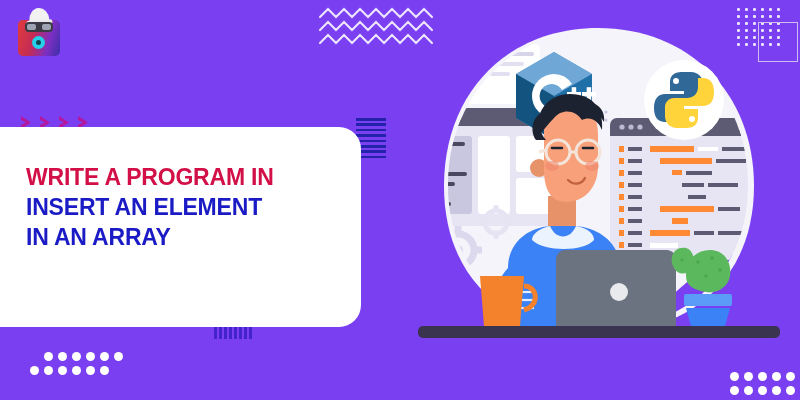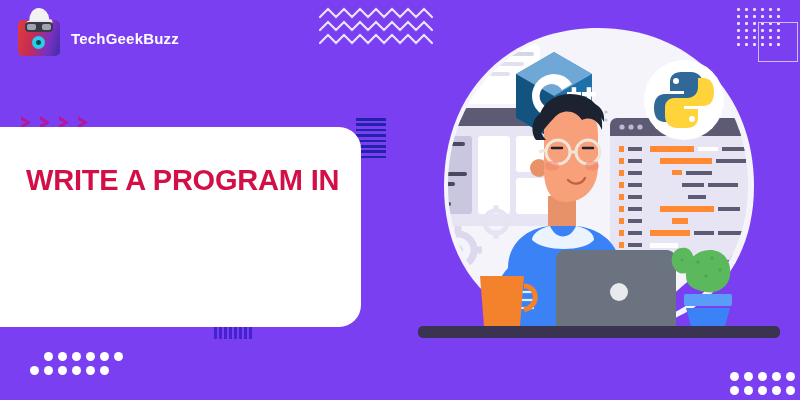--- a/index.html
+++ b/index.html
@@ -105,21 +105,21 @@
     position:absolute; left:214px; top:313px;
     width:38px; height:26px; z-index:11;
   }
   .card-hatch-bottom i {
     position:absolute; top:0; width:2.5px; height:26px; background:#4422CC;
   }
 
   .headline {
     position:absolute; left:26px; top:162px;
     width:330px;
-    font-size:29px; font-weight:bold; line-height:1.31;
+    font-size:23px; font-weight:bold; line-height:1.31;
     letter-spacing:-.2px; text-transform:uppercase;
     z-index:20;
   }
   .hl-red  { color:#D21047; display:block; }
   .hl-blue { color:#1B1BC6; display:block; }
 
   
   .illus { position:absolute; left:398px; top:0; width:402px; height:400px; z-index:10; }
 </style>
 </head>
@@ -231,21 +231,20 @@
         <path d="M1 1 L11 7.5 L1 14 L1 10 L6 7.5 L1 5 Z" fill="#CC1177"></path>
       </svg>
   </div>
 
   <div class="brand">
     <div class="brand-mark">
       <span class="hat"></span>
       <span class="goggles"></span>
       <span class="dot-eye"></span>
     </div>
-    <span class="brand-name">TechGeekBuzz</span>
   </div>
 
   <div class="card-hatch-right" id="hatch-r">
       <i style="top: 0px; background: rgb(34, 34, 170);"></i>
       <i style="top: 5.4px; background: rgb(34, 34, 170);"></i>
       <i style="top: 10.8px; background: rgb(34, 34, 170);"></i>
       <i style="top: 16.2px; background: rgb(34, 34, 170);"></i>
       <i style="top: 21.6px; background: rgb(34, 34, 170);"></i>
       <i style="top: 27px; background: rgb(34, 34, 170);"></i>
       <i style="top: 32.4px; background: rgb(34, 34, 170);"></i>
@@ -259,20 +258,22 @@
       <i style="left: 20px; background: rgb(68, 34, 204);"></i>
       <i style="left: 25px; background: rgb(68, 34, 204);"></i>
       <i style="left: 30px; background: rgb(68, 34, 204);"></i>
       <i style="left: 35px; background: rgb(68, 34, 204);"></i>
     </div>
 
   <div class="card"></div>
 
   <h1 class="headline">
     <span class="hl-red">Write a program in</span>
+    <span class="hl-blue">Insert an element</span>
+    <span class="hl-blue">in an Array</span>
   </h1>
 
   <svg class="illus" viewBox="0 0 402 400">
     <defs>
       <clipPath id="blobClip">
         <path d="M200 30 C285 30 350 95 350 185 C350 275 285 330 200 330 C115 330 50 275 50 185 C50 95 115 30 200 30 Z"></path>
       </clipPath>
       <linearGradient id="cppTop" x1="0" y1="0" x2="1" y2="1">
         <stop offset="0" stop-color="#6FA8D6"></stop>
           <stop offset="1" stop-color="#5B95C8"></stop>

